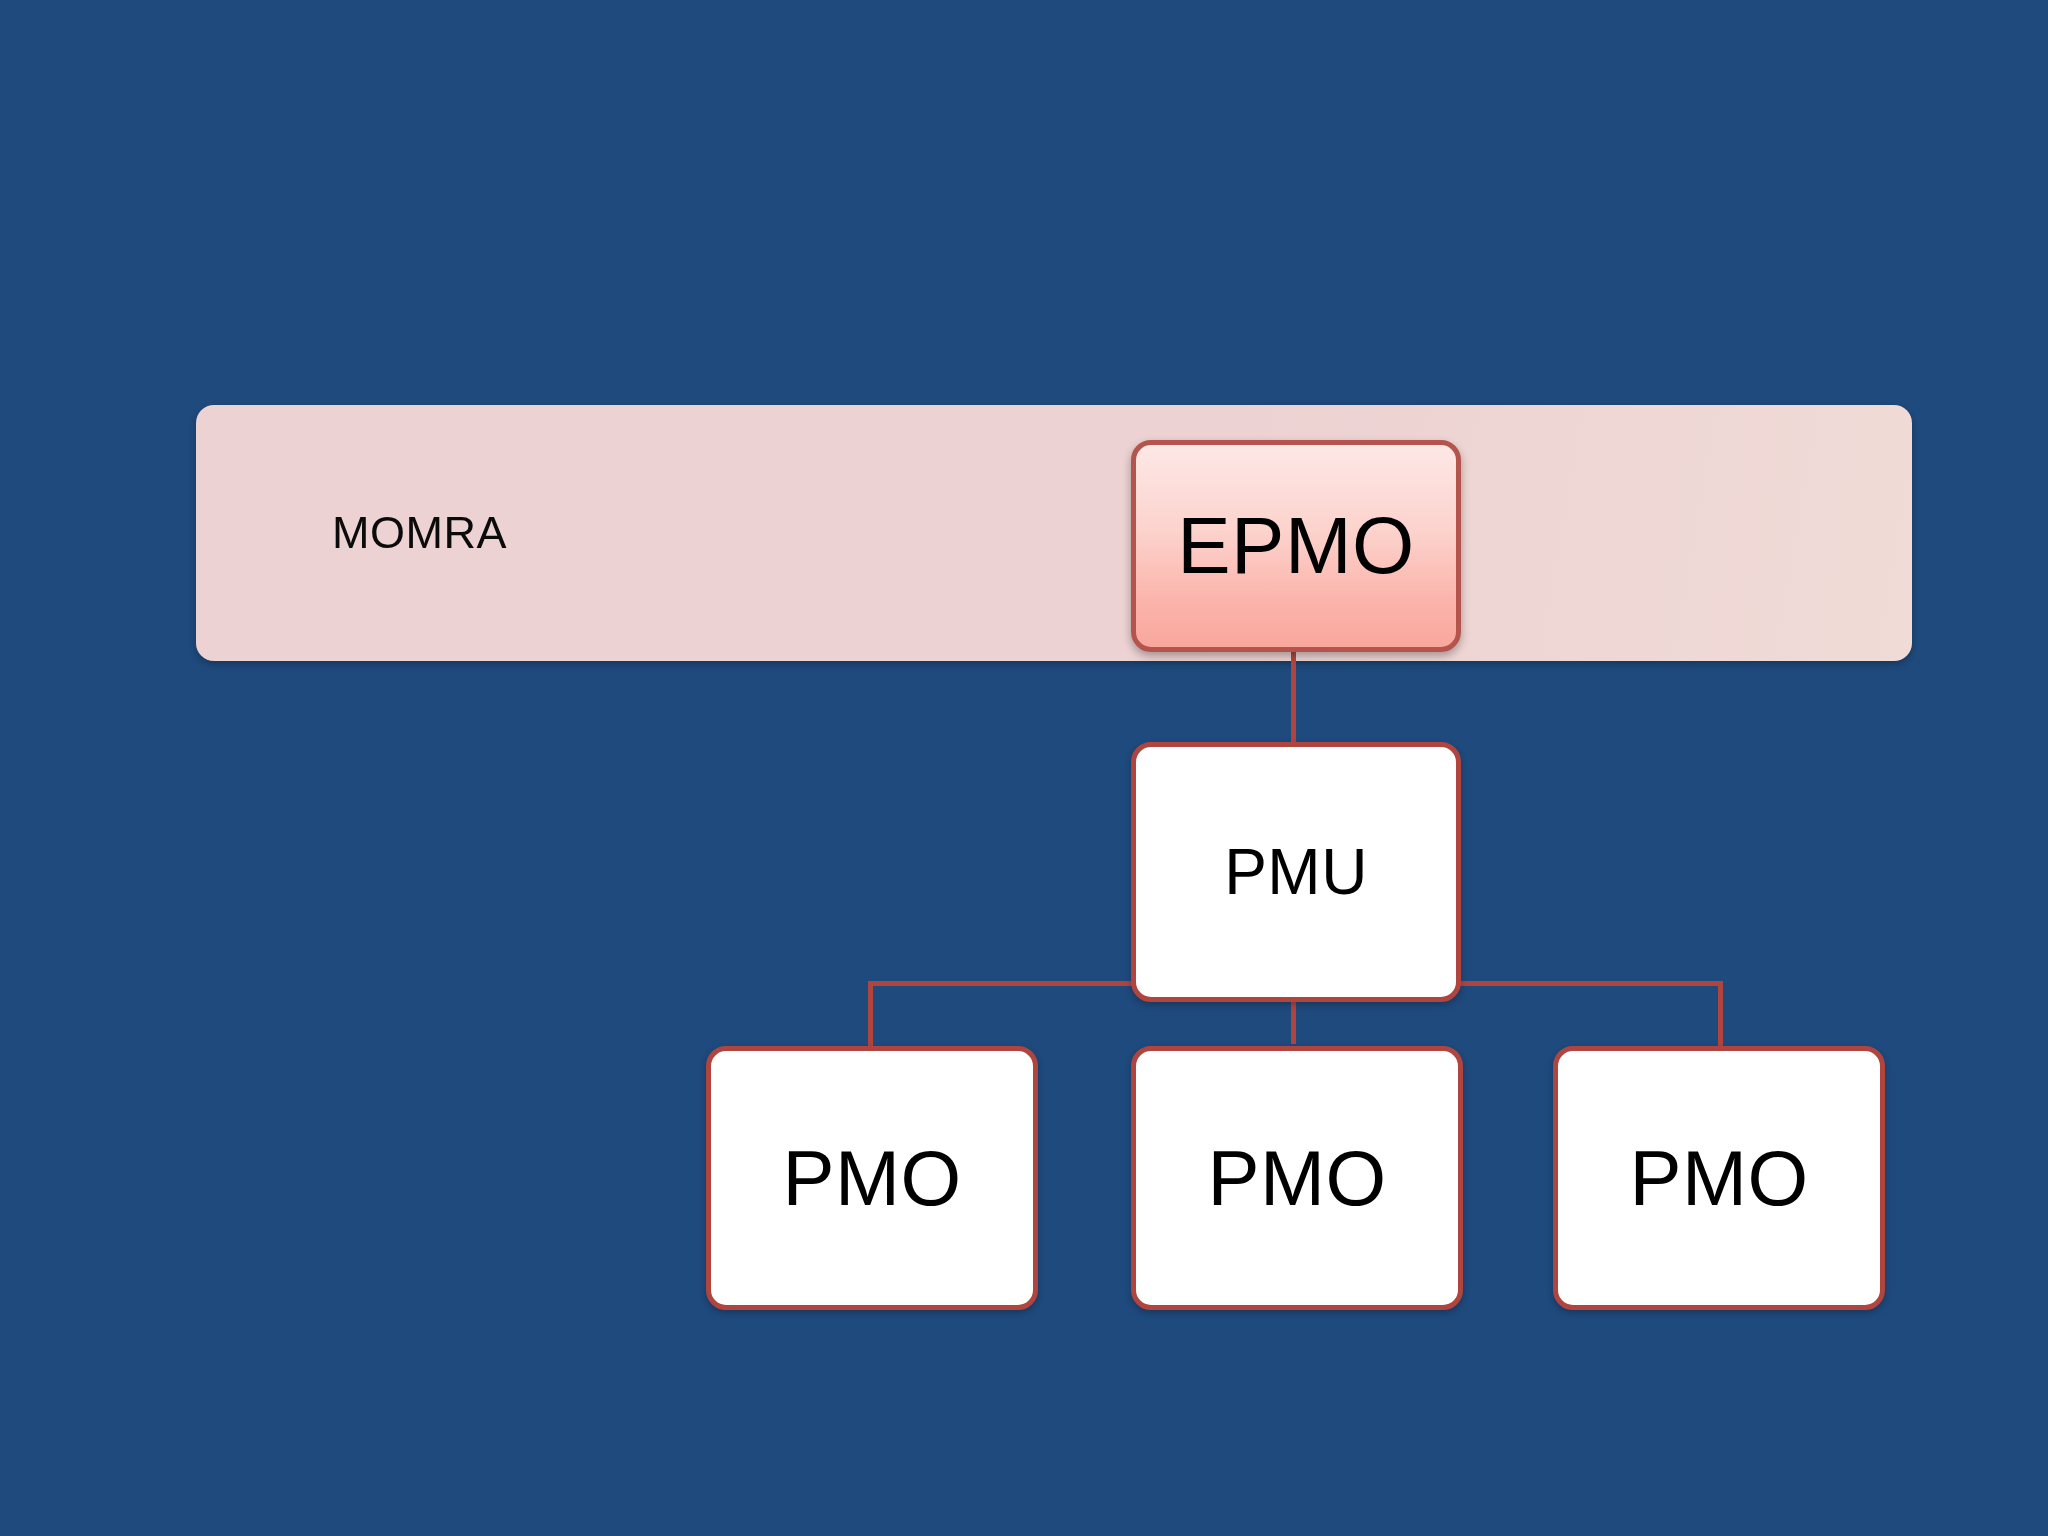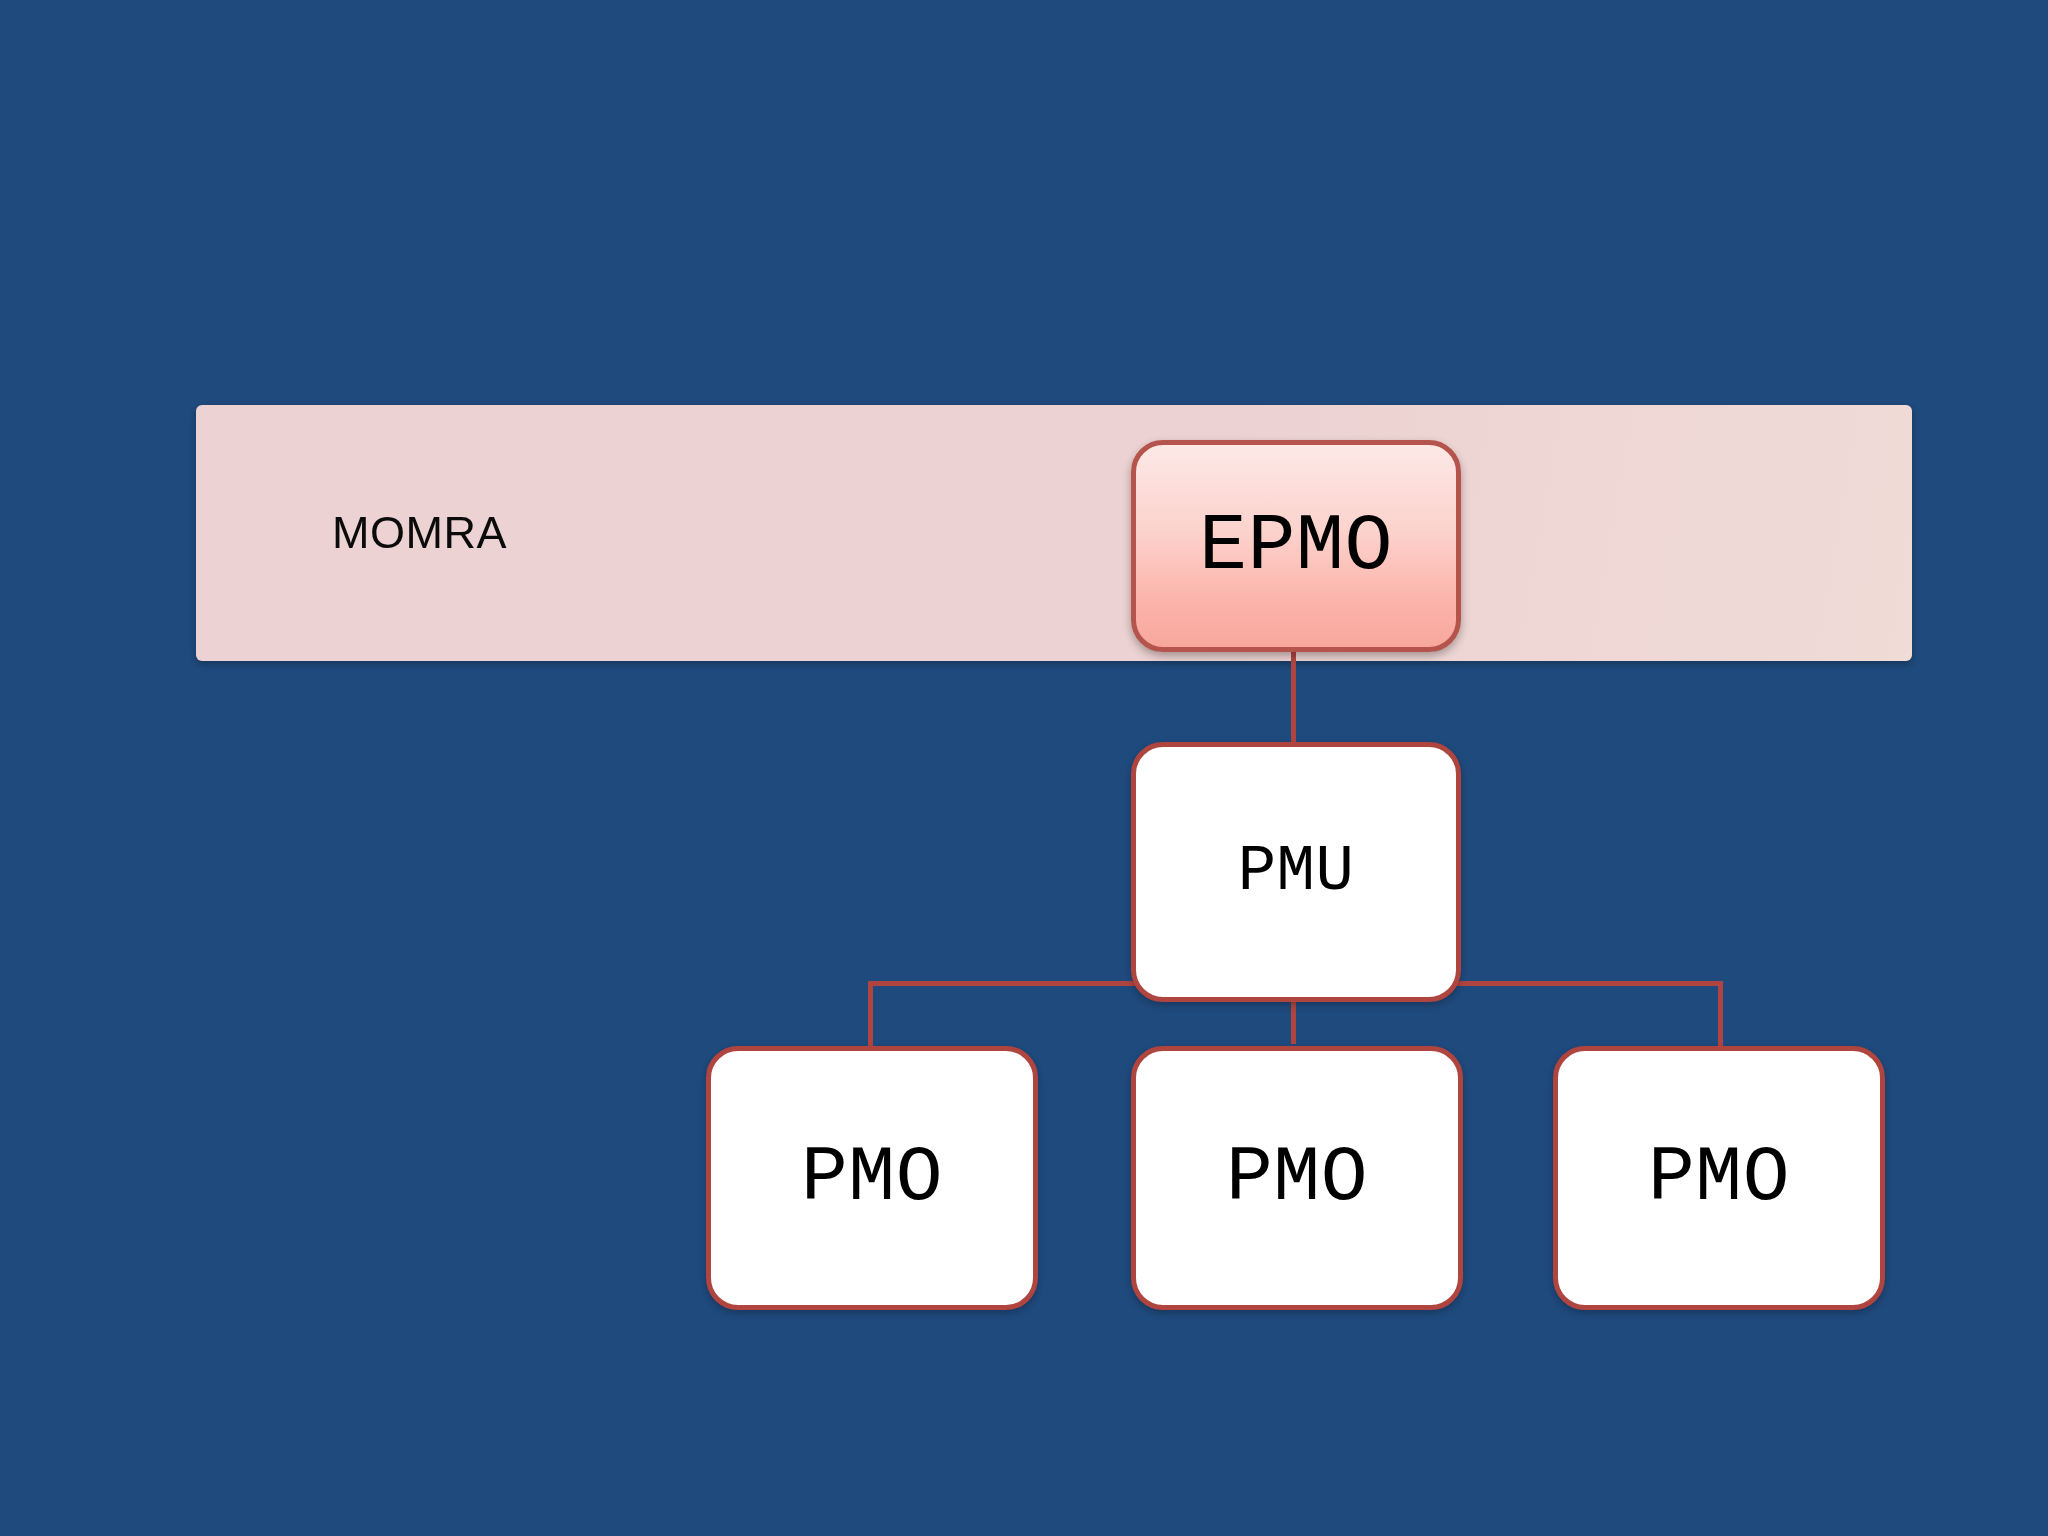--- a/index.html
+++ b/index.html
@@ -31,21 +31,21 @@
     letter-spacing: 1px;
     line-height: 1.12;
     white-space: nowrap;
   }
 
   
   .band {
     position: absolute;
     left: 196px;
     width: 1716px;
-    border-radius: 6px;
+    border-radius: 18px;
     background: linear-gradient(100deg, #ecd2d2 0%, #ecd2d2 58%, #f0dbd7 100%);
     box-shadow: 0 3px 7px rgba(0,0,0,0.28);
   }
   #band-momra       { top: 405px;  height: 256px; }
   #band-deputies    { top: 703px;  height: 252px; }
   #band-municipal   { top: 1002px; height: 252px; }
 
   .band-label {
     position: absolute;
     left: 0;
@@ -79,26 +79,26 @@
   
   #conn-bus-l    { left: 868px;  top: 981px;  height: 75px; }
   
   #conn-bus-r    { left: 1718px; top: 981px;  height: 75px; }
 
   
   .node {
     position: absolute;
     box-sizing: border-box;
     border: 5px solid #b04540;
-    border-radius: 32px;
+    border-radius: 20px;
     display: flex;
     align-items: center;
     justify-content: center;
     color: #000000;
-    font-family: Liberation Mono, monospace;
+    font-family: Liberation Sans, sans-serif;
     font-weight: 400;
     letter-spacing: 0.5px;
   }
 
   #node-epmo {
     left: 1131px;
     top: 440px;
     width: 330px;
     height: 212px;
     font-size: 80px;

